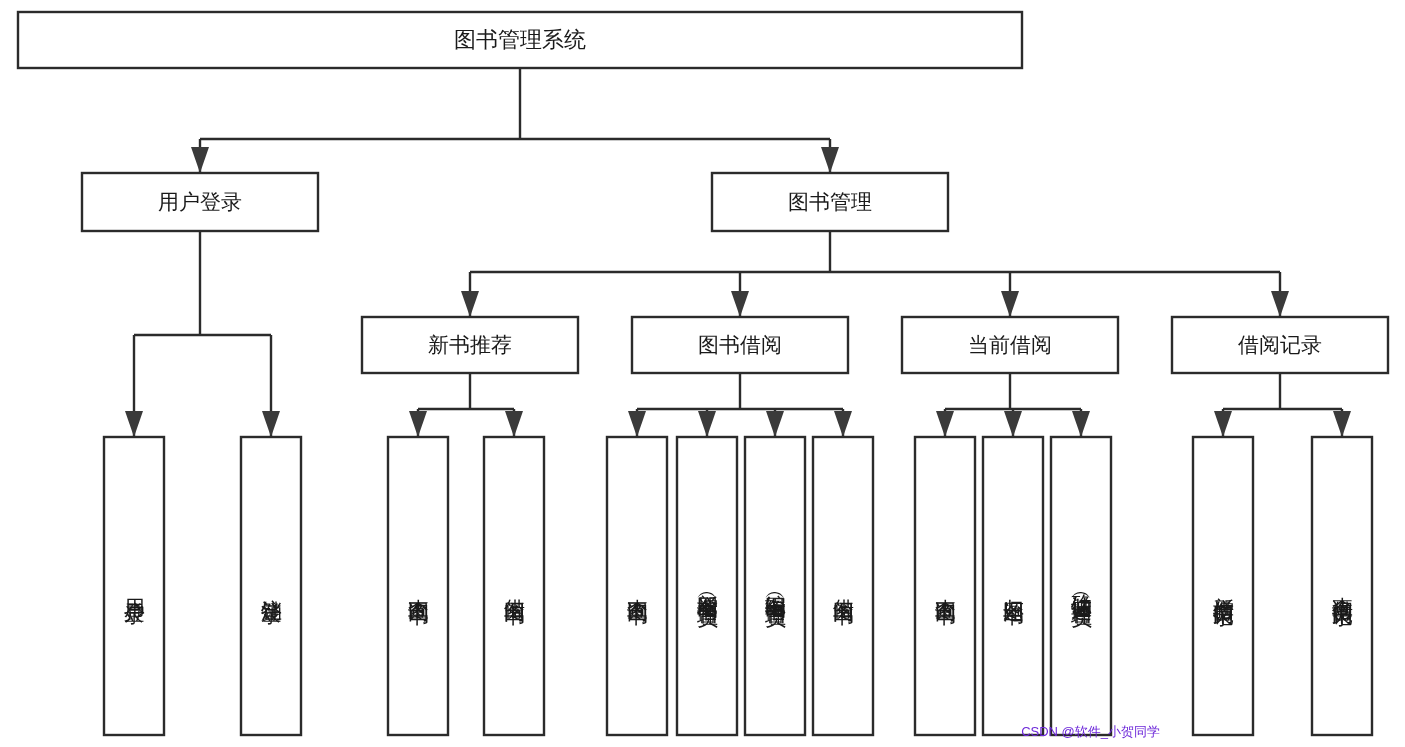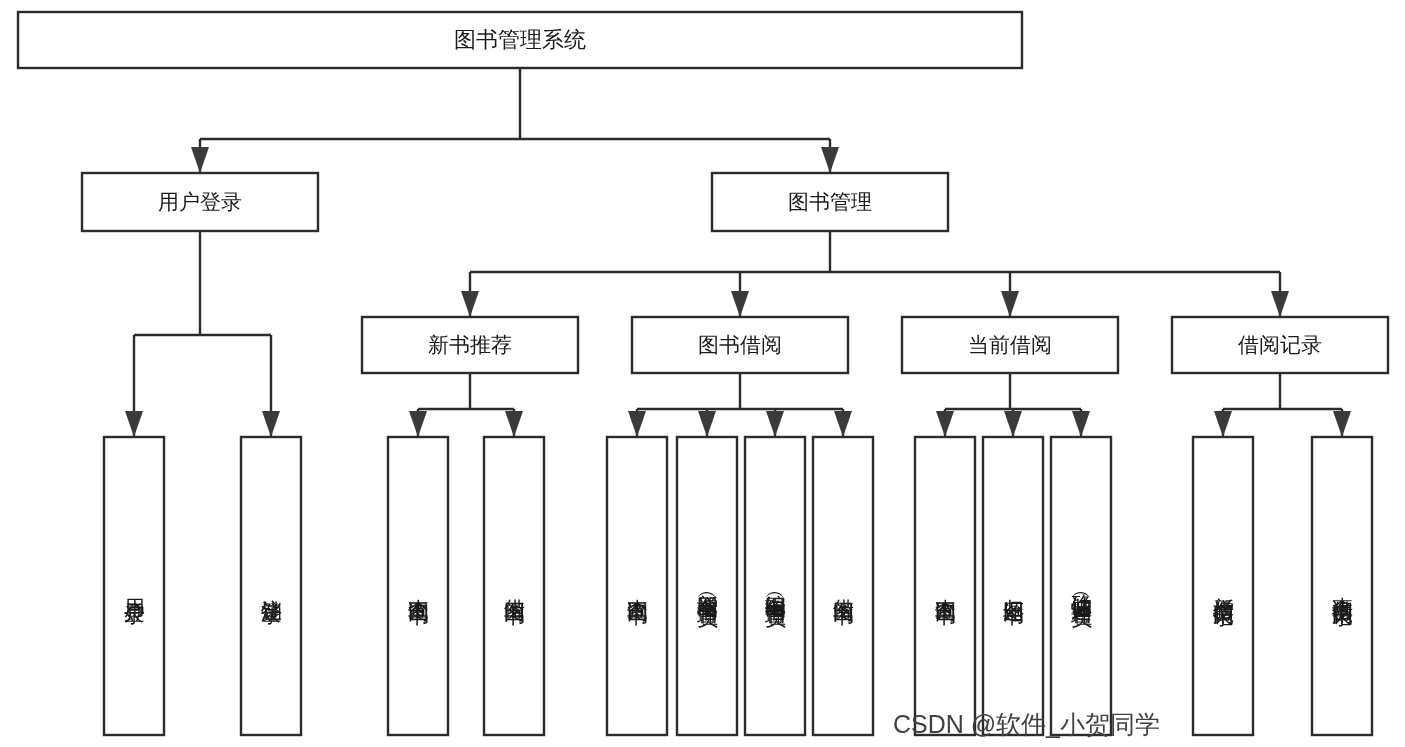--- a/index.html
+++ b/index.html
@@ -72,22 +72,22 @@
     letter-spacing: 2px;
     color: #1a1a1a;
     white-space: nowrap;
     text-align: center;
   }
   .watermark {
     position: absolute;
     right: 12px;
     bottom: 6px;
     font-family: "Liberation Sans", sans-serif;
-    font-size: 25px;
-    color: #404040;
+    font-size: 13px;
+    color: #6d28d9;
     white-space: nowrap;
     user-select: none;
   }
 </style>
 </head>
 <body>
 
 <div id="diagram-root">
 
   <svg id="tree-canvas" viewBox="0 0 1405 747">

